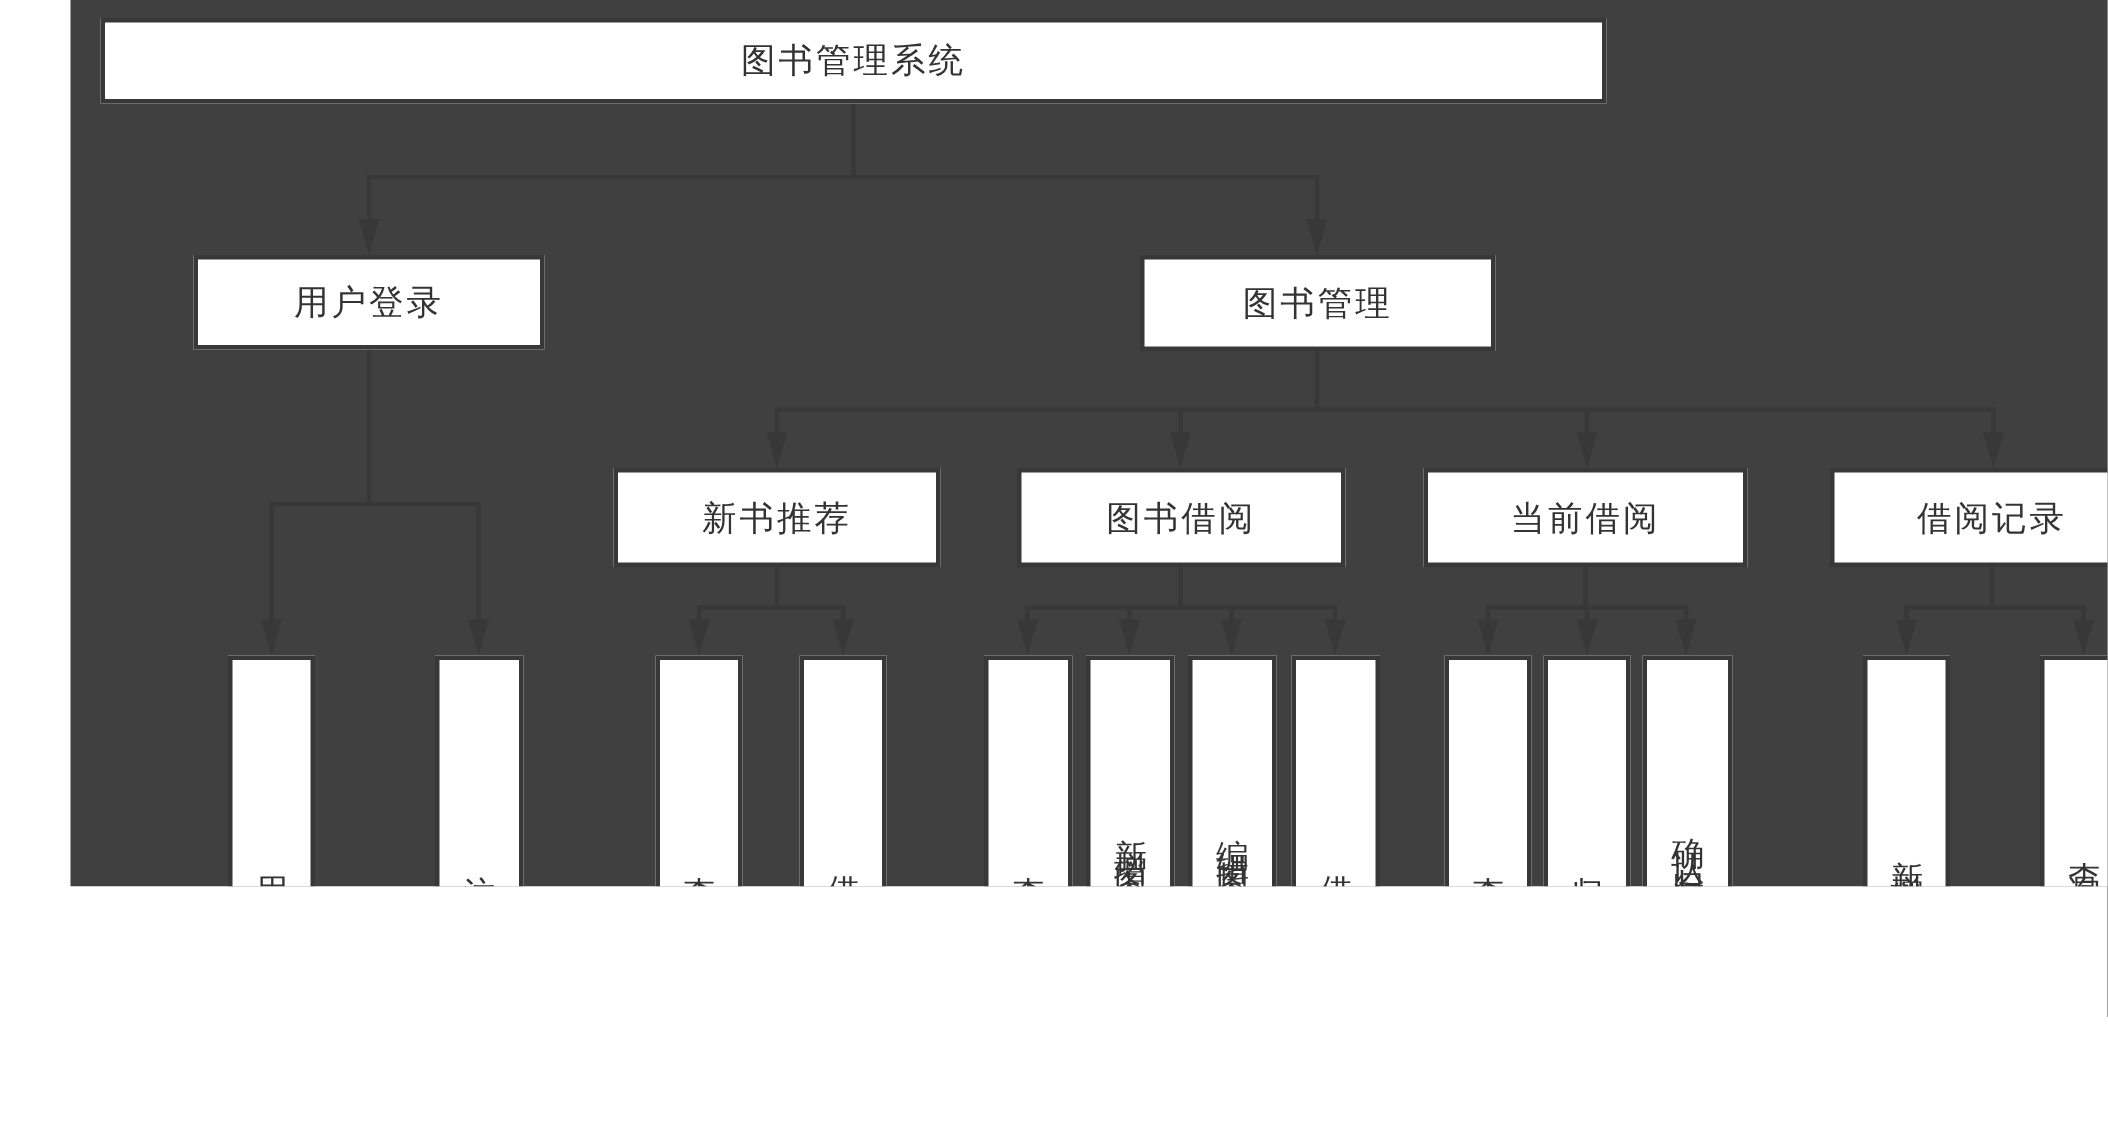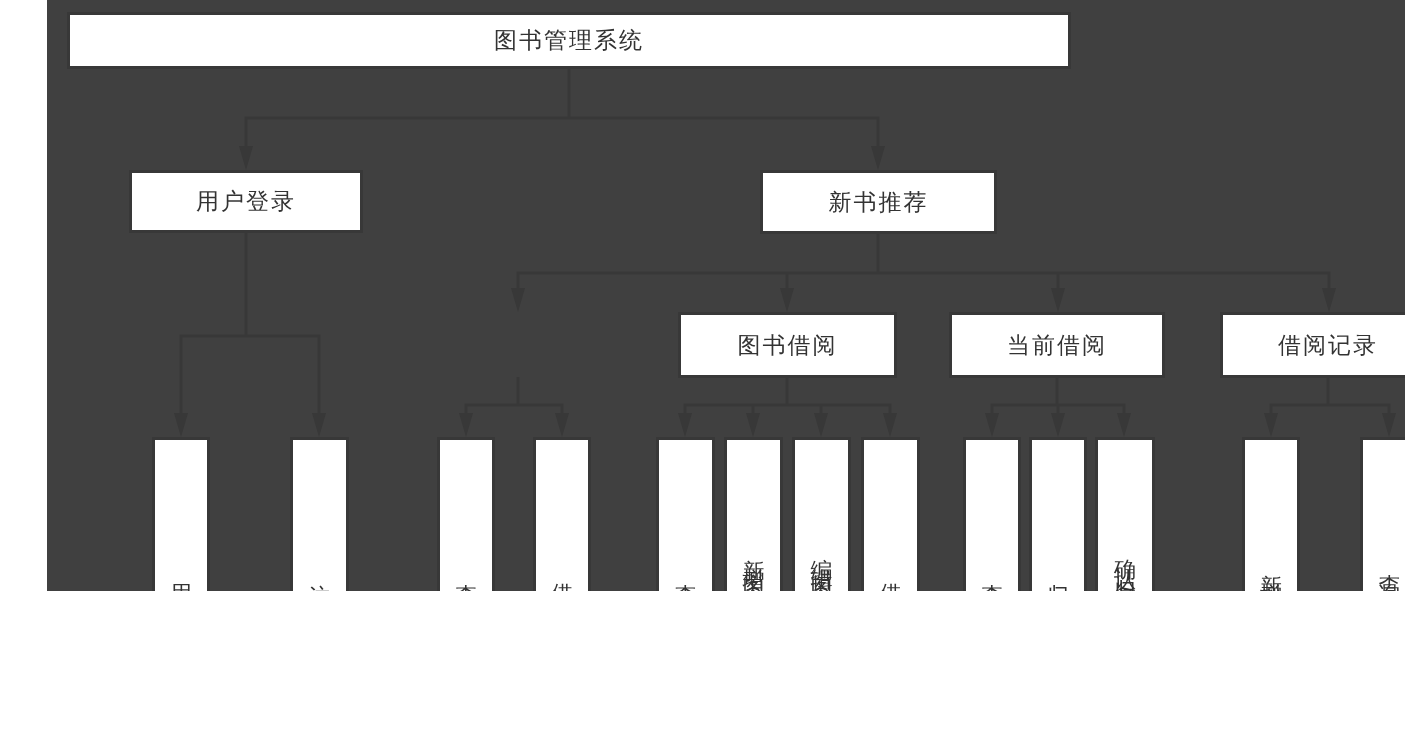--- a/index.html
+++ b/index.html
@@ -52,23 +52,26 @@
   </svg>
 
   <div class="hbox" style="left:20px;top:12px;width:1004px;height:57px">
     <span>图书管理系统</span>
   </div>
 
   <div class="hbox" style="left:82px;top:170px;width:234px;height:63px">
     <span>用户登录</span>
   </div>
   <div class="hbox" style="left:713px;top:170px;width:237px;height:64px">
+    <span>图书管理</span>
+  </div>
+
+  <div class="hbox" style="left:362px;top:312px;width:218px;height:66px">
     <span>新书推荐</span>
   </div>
-
   <div class="hbox" style="left:902px;top:312px;width:216px;height:66px">
     <span>当前借阅</span>
   </div>
   <div class="hbox" style="left:631px;top:312px;width:219px;height:66px">
     <span>图书借阅</span>
   </div>
   <div class="hbox" style="left:1173px;top:312px;width:216px;height:66px">
     <span>借阅记录</span>
   </div>
 

